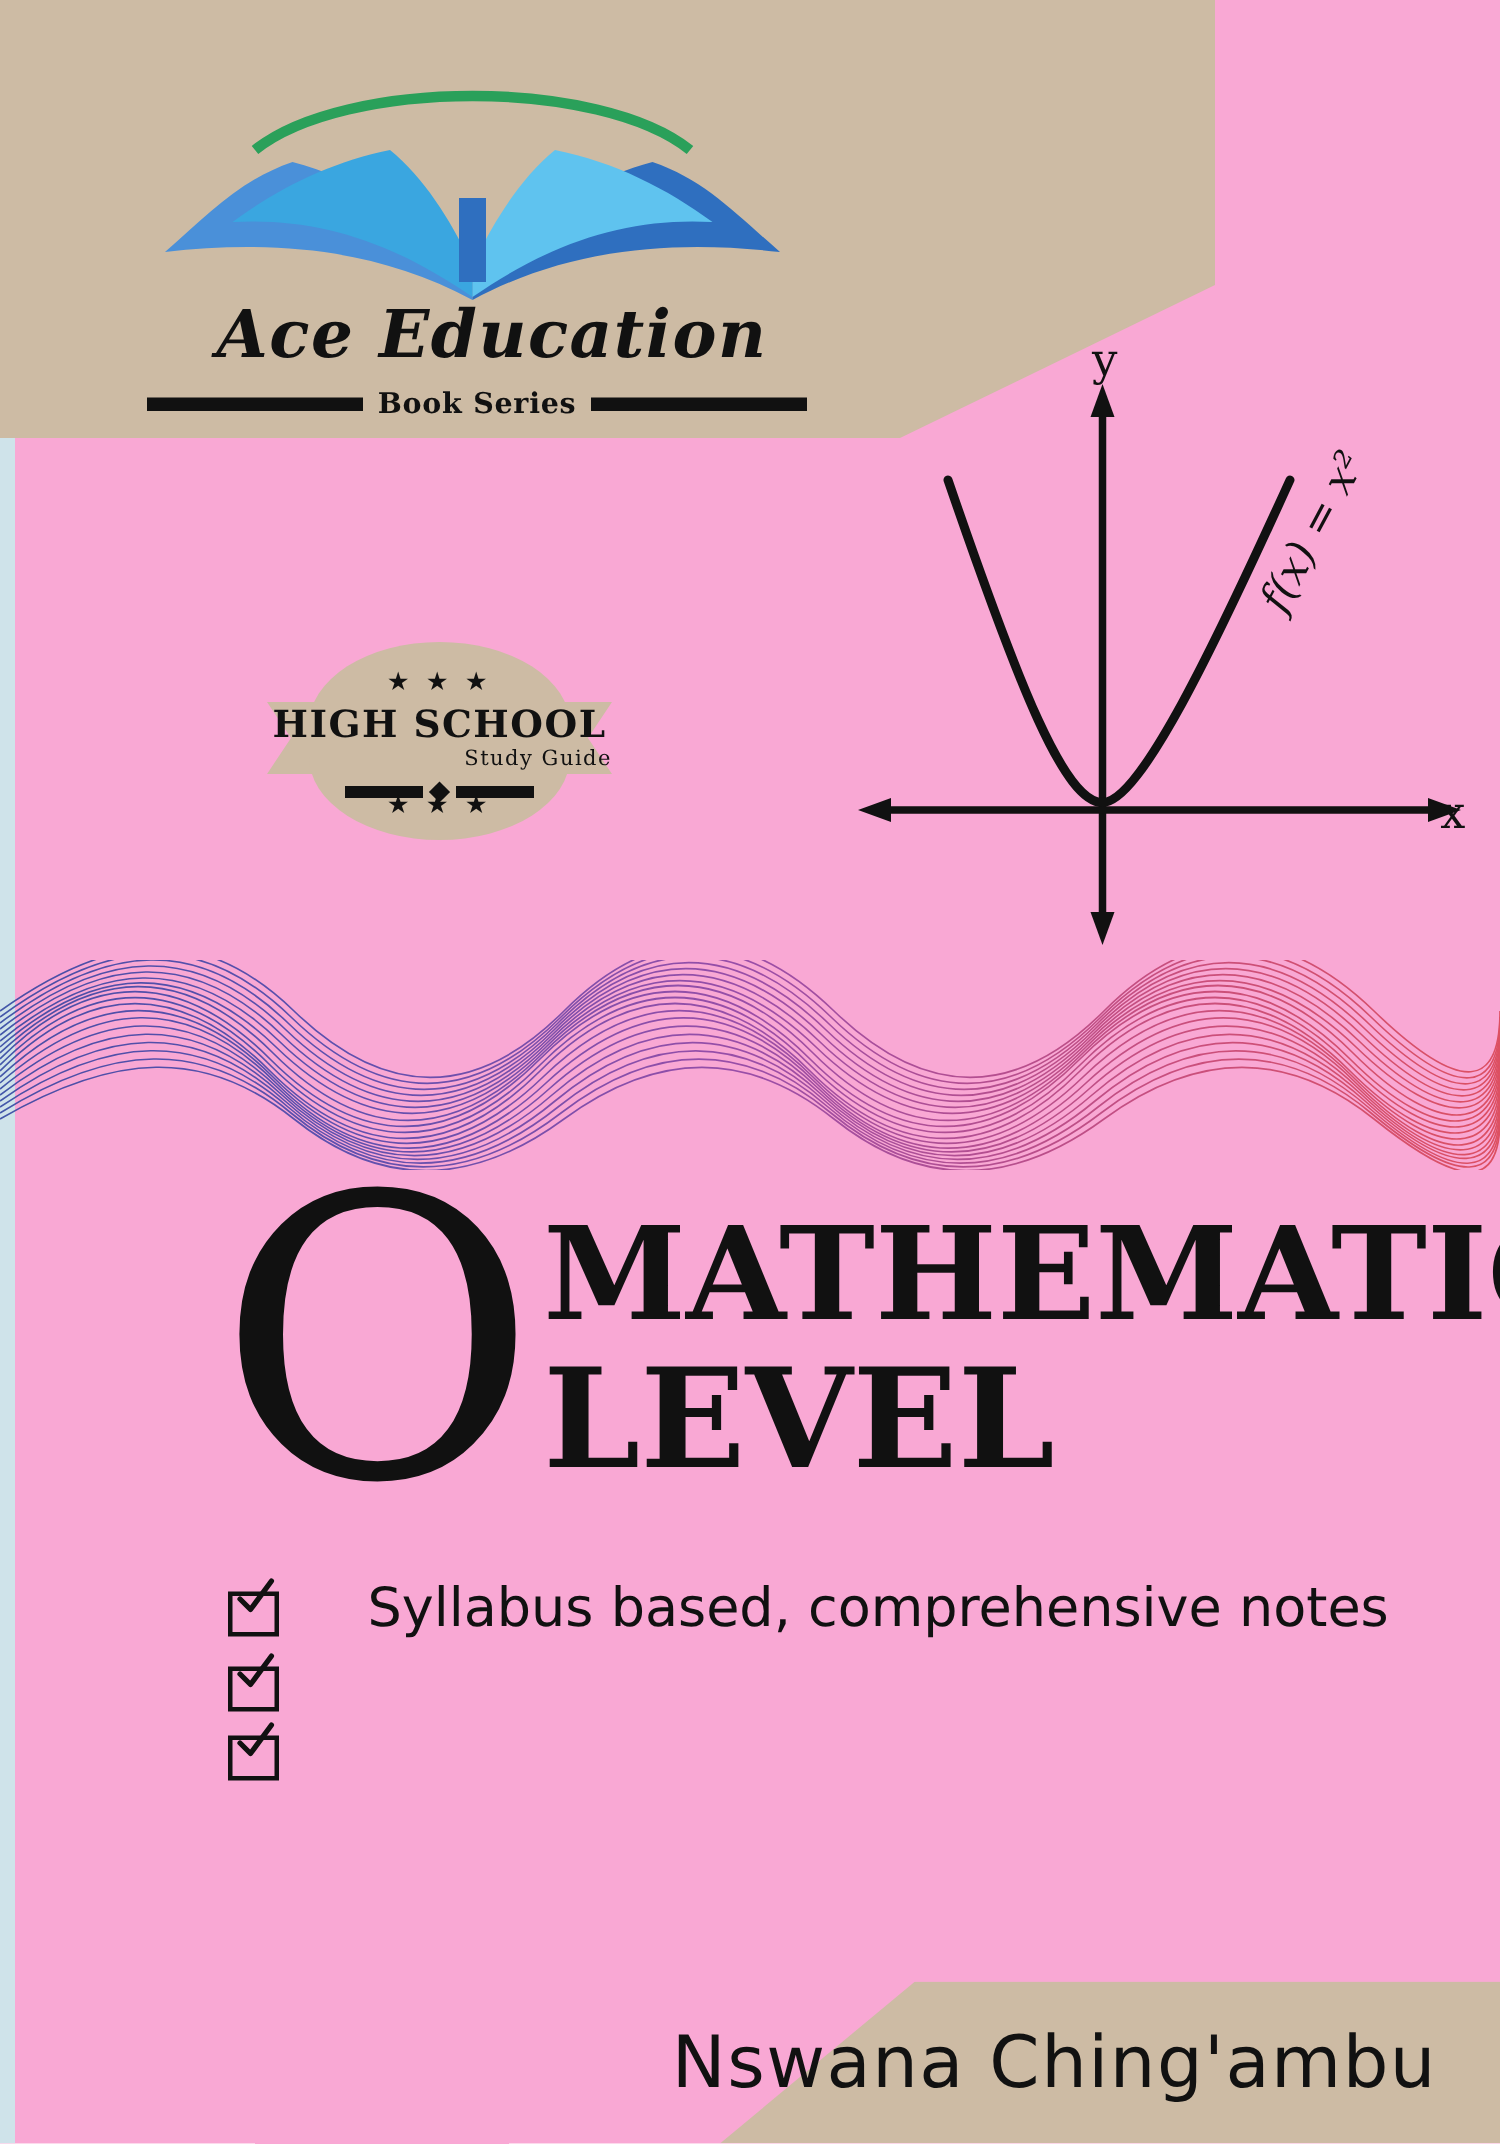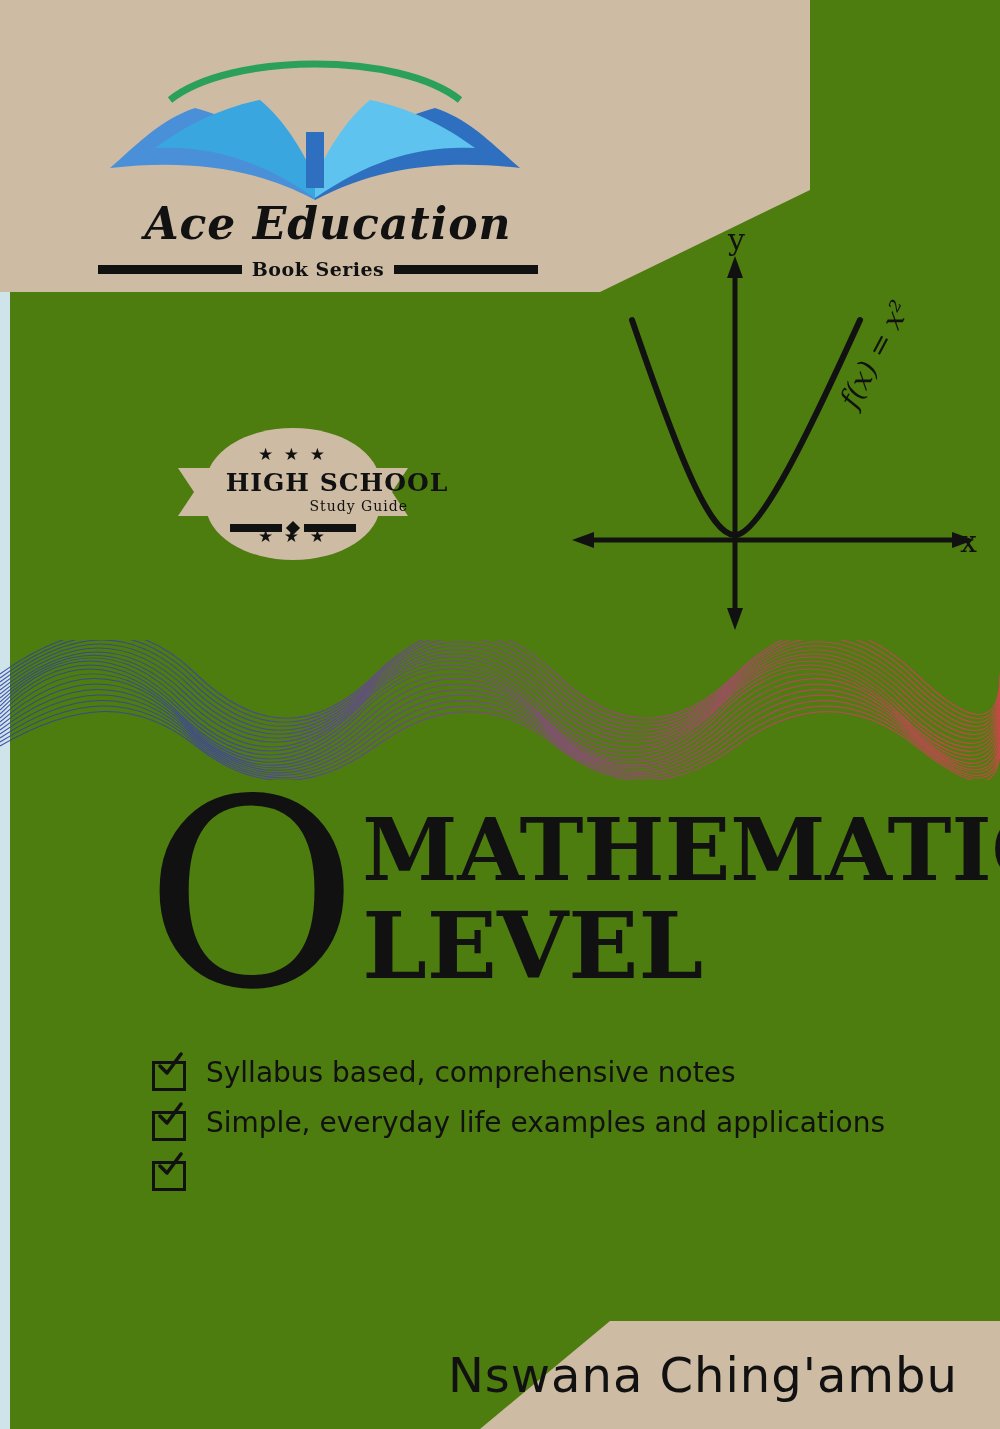--- a/index.html
+++ b/index.html
@@ -4,21 +4,21 @@
 <style>
   html, body {
     margin: 0;
     padding: 0;
     background: #ffffff;
   }
   .cover {
     position: relative;
     width: 1000px;
     height: 1429px;
-    background: #4d7c0f;
+    background: #f9a8d4;
     overflow: hidden;
     font-family: "Liberation Sans", sans-serif;
   }
 
   
   .edge-strip {
     position: absolute;
     left: 0; top: 0;
     width: 10px; height: 1429px;
     background: #cfe3ea;
@@ -107,21 +107,20 @@
   .badge-stars.bottom { top: 98px; }
   .badge-main {
     position: absolute;
     left: 0; top: 40px; width: 230px;
     text-align: center;
     font-family: "DejaVu Serif", serif;
     font-weight: bold;
     font-size: 25px;
     color: #111111;
     letter-spacing: 1px;
-    margin-left: 44px;
   }
   .badge-sub {
     position: absolute;
     left: 0; top: 70px; width: 230px;
     text-align: right;
     font-family: "DejaVu Serif", serif;
     font-size: 14px;
     color: #111111;
     letter-spacing: 1px;
   }
@@ -209,23 +208,24 @@
     width: 28px; height: 24px;
     border: 3px solid #111111;
   }
   .check-box .tick {
     position: absolute;
     left: 5px; top: -7px;
     width: 26px; height: 26px;
   }
   .feature-text {
     font-family: "DejaVu Sans", sans-serif;
-    font-size: 28px;
+    font-size: 36px;
     line-height: 36px;
     color: #111111;
+    margin-left: 39px;
   }
 
   
   .author-banner {
     position: absolute;
     right: 0; bottom: 0;
     width: 520px; height: 108px;
     background: #cdbba4;
     clip-path: polygon(130px 0, 520px 0, 520px 108px, 0 108px);
   }
@@ -347,21 +347,20 @@
       </span>
       <span class="feature-text">Syllabus based, comprehensive notes</span>
     </div>
     <div class="feature">
       <span class="check-box">
         <span class="bx"></span>
         <svg class="tick" viewBox="0 0 26 26">
             <path d="M3 14 L 10 21 L 24 2" stroke="#111" stroke-width="3.5" fill="none" stroke-linecap="round" stroke-linejoin="round"></path>
           </svg>
       </span>
-      <span class="feature-text">Simple, everyday life examples and applications</span>
     </div>
     <div class="feature">
       <span class="check-box">
         <span class="bx"></span>
         <svg class="tick" viewBox="0 0 26 26">
             <path d="M3 14 L 10 21 L 24 2" stroke="#111" stroke-width="3.5" fill="none" stroke-linecap="round" stroke-linejoin="round"></path>
           </svg>
       </span>
     </div>
   </div>

